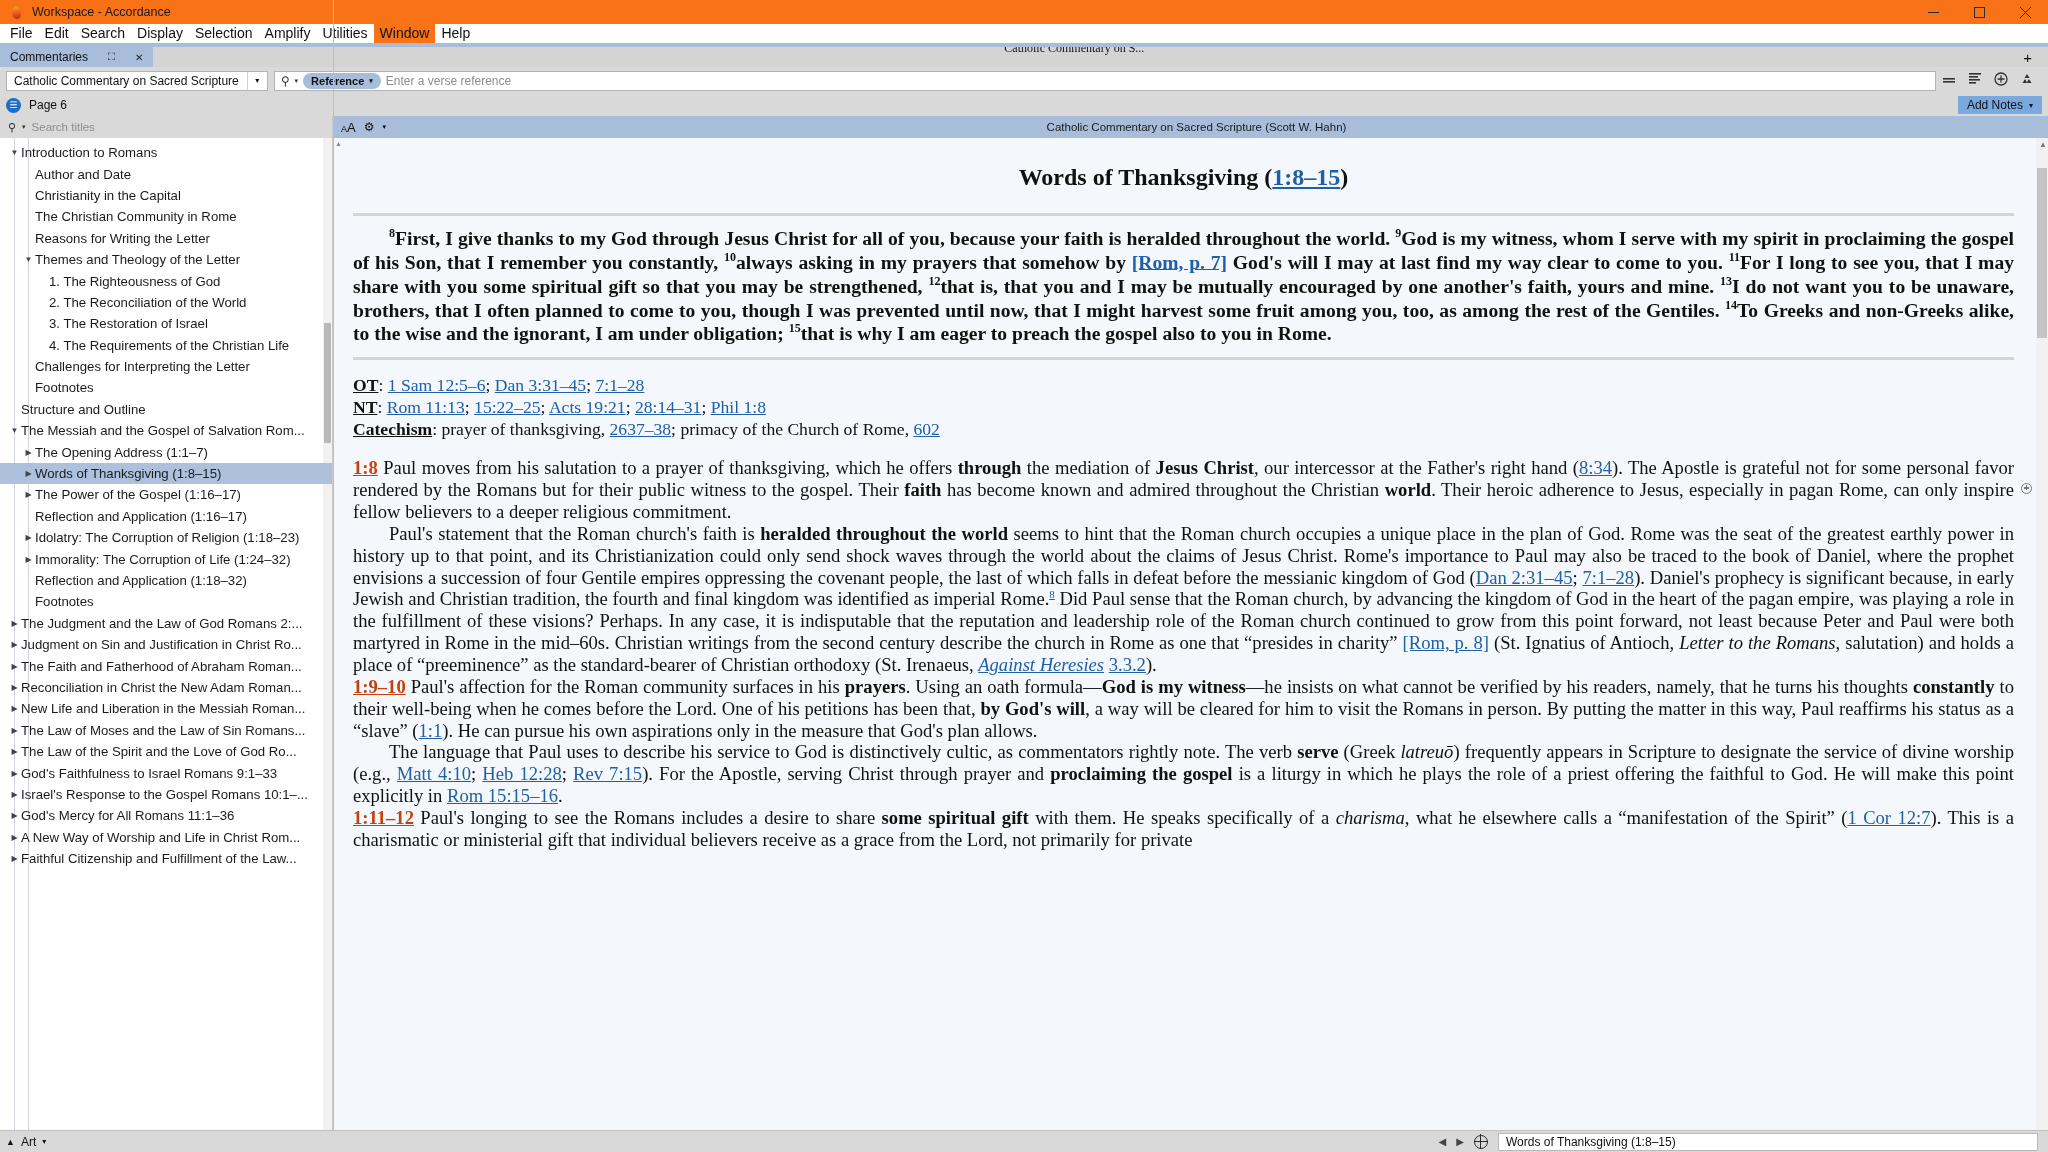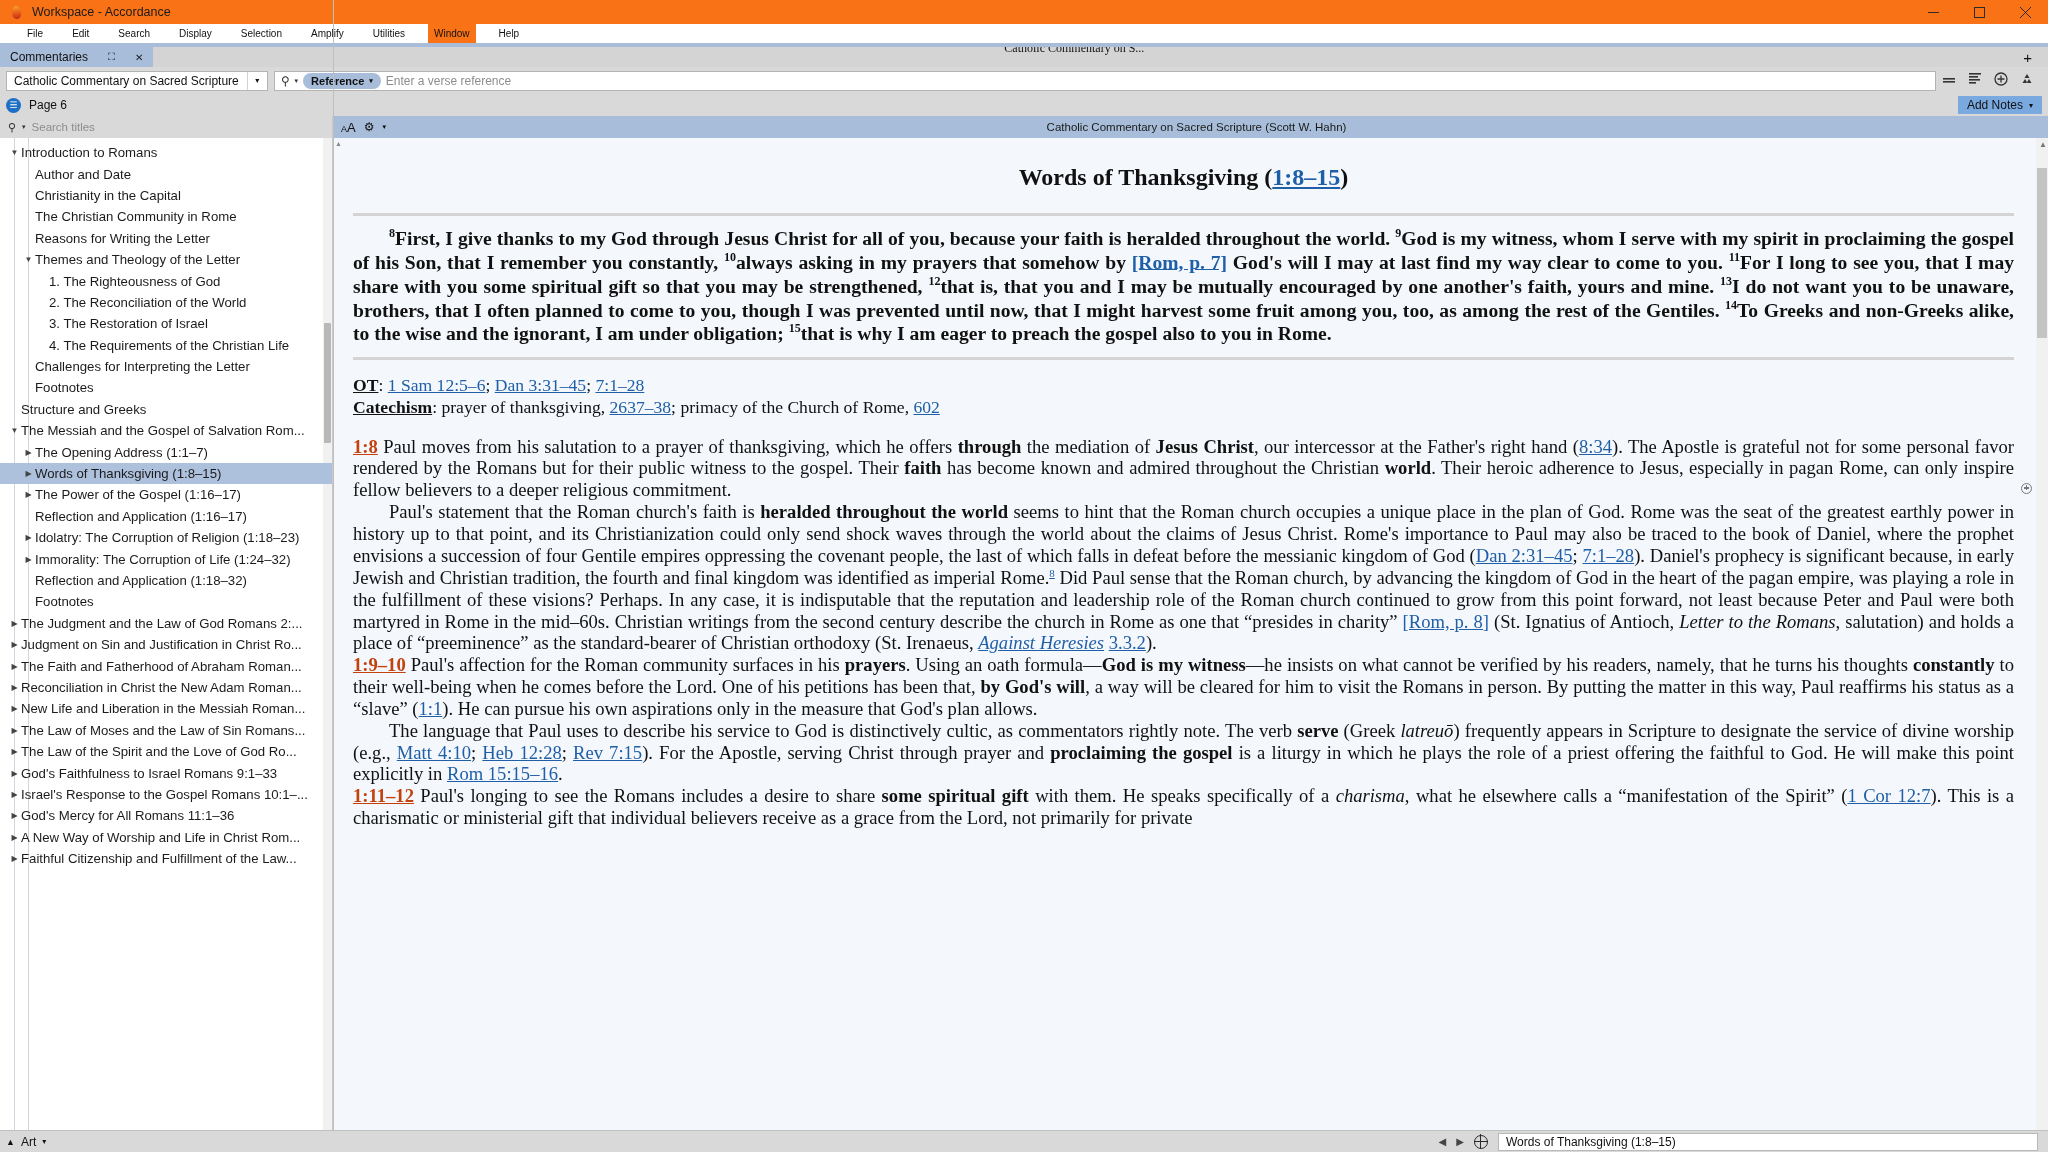--- a/index.html
+++ b/index.html
@@ -35,21 +35,21 @@
     color: #2b2b2b;
   }
   .winbtn svg { display:block; }
 
   
   .menubar {
     height: 19px; background: #ffffff; display: flex;
     align-items: center; padding-left: 4px;
   }
   .menuitem {
-    font-size: 10px; color: #111; padding: 2px 6px; line-height: 15px; margin-left: 17px;
+    font-size: 14px; color: #111; padding: 2px 6px; line-height: 15px;
   }
   .menuitem.active { background: #f97316; }
 
   
   .tabstrip {
     height: 24px; background: #a8bdd9;
     display: flex; align-items: flex-end;
   }
   .tab {
     height: 20px; display: flex; align-items: center;
@@ -419,21 +419,21 @@
         <div class="tnode d1">
           <span class="tw"></span>
           <span class="tlabel">Challenges for Interpreting the Letter</span>
         </div>
         <div class="tnode d1">
           <span class="tw"></span>
           <span class="tlabel">Footnotes</span>
         </div>
         <div class="tnode d0">
           <span class="tw"></span>
-          <span class="tlabel">Structure and Greeks</span>
+          <span class="tlabel">Structure and Outline</span>
         </div>
         <div class="tnode d0">
           <span class="tw">▼</span>
           <span class="tlabel">The Messiah and the Gospel of Salvation Rom...</span>
         </div>
         <div class="tnode d1">
           <span class="tw">▶</span>
           <span class="tlabel">The Opening Address (1:1–7)</span>
         </div>
         <div class="tnode d1 sel">
@@ -534,20 +534,21 @@
         <div class="doc-title">
           <span>Words of Thanksgiving (</span><a href="#">1:8–15</a><span>)</span>
         </div>
 
         <div class="rule"></div>
         <div class="scripture" id="scripture"><sup>8</sup><span>First, I give thanks to my God through Jesus Christ for all of you, because your faith is heralded throughout the world. </span><sup>9</sup><span>God is my witness, whom I serve with my spirit in proclaiming the gospel of his Son, that I remember you constantly, </span><sup>10</sup><span>always asking in my prayers that somehow by </span><a href="#">[Rom, p. 7]</a><span> God's will I may at last find my way clear to come to you. </span><sup>11</sup><span>For I long to see you, that I may share with you some spiritual gift so that you may be strengthened, </span><sup>12</sup><span>that is, that you and I may be mutually encouraged by one another's faith, yours and mine. </span><sup>13</sup><span>I do not want you to be unaware, brothers, that I often planned to come to you, though I was prevented until now, that I might harvest some fruit among you, too, as among the rest of the Gentiles. </span><sup>14</sup><span>To Greeks and non-Greeks alike, to the wise and the ignorant, I am under obligation; </span><sup>15</sup><span>that is why I am eager to preach the gospel also to you in Rome.</span></div>
         <div class="rule bot"></div>
 
         <div class="xref-block" id="xrefs">
             <div class="xref"><b>OT</b><span>: </span><a href="#">1 Sam 12:5–6</a><span>; </span><a href="#">Dan 3:31–45</a><span>; </span><a href="#">7:1–28</a></div>
+            <div class="xref"><b>NT</b><span>: </span><a href="#">Rom 11:13</a><span>; </span><a href="#">15:22–25</a><span>; </span><a href="#">Acts 19:21</a><span>; </span><a href="#">28:14–31</a><span>; </span><a href="#">Phil 1:8</a></div>
             <div class="xref"><b>Catechism</b><span>: </span><span>prayer of thanksgiving, </span><a href="#">2637–38</a><span>; primacy of the Church of Rome, </span><a href="#">602</a></div>
           </div>
 
         <div class="body-p" id="p1"><span class="vnum">1:8</span><span>  Paul moves from his salutation to a prayer of thanksgiving, which he offers </span><b>through</b><span> the mediation of </span><b>Jesus Christ</b><span>, our intercessor at the Father's right hand (</span><a href="#">8:34</a><span>). The Apostle is grateful not for some personal favor rendered by the Romans but for their public witness to the gospel. Their </span><b>faith</b><span> has become known and admired throughout the Christian </span><b>world</b><span>. Their heroic adherence to Jesus, especially in pagan Rome, can only inspire fellow believers to a deeper religious commitment.</span></div>
         <div class="body-p ind" id="p2"><span>Paul's statement that the Roman church's faith is </span><b>heralded throughout the world</b><span> seems to hint that the Roman church occupies a unique place in the plan of God. Rome was the seat of the greatest earthly power in history up to that point, and its Christianization could only send shock waves through the world about the claims of Jesus Christ. Rome's importance to Paul may also be traced to the book of Daniel, where the prophet envisions a succession of four Gentile empires oppressing the covenant people, the last of which falls in defeat before the messianic kingdom of God (</span><a href="#">Dan 2:31–45</a><span>; </span><a href="#">7:1–28</a><span>). Daniel's prophecy is significant because, in early Jewish and Christian tradition, the fourth and final kingdom was identified as imperial Rome.</span><sup>8</sup><span> Did Paul sense that the Roman church, by advancing the kingdom of God in the heart of the pagan empire, was playing a role in the fulfillment of these visions? Perhaps. In any case, it is indisputable that the reputation and leadership role of the Roman church continued to grow from this point forward, not least because Peter and Paul were both martyred in Rome in the mid–60s. Christian writings from the second century describe the church in Rome as one that “presides in charity” </span><a href="#">[Rom, p. 8]</a><span> (St. Ignatius of Antioch, </span><i>Letter to the Romans</i><span>, salutation) and holds a place of “preeminence” as the standard-bearer of Christian orthodoxy (St. Irenaeus, </span><a href="#" style="font-style: italic;">Against Heresies</a><span> </span><a href="#">3.3.2</a><span>).</span></div>
         <div class="body-p" id="p3"><span class="vnum">1:9–10</span><span>  Paul's affection for the Roman community surfaces in his </span><b>prayers</b><span>. Using an oath formula—</span><b>God is my witness</b><span>—he insists on what cannot be verified by his readers, namely, that he turns his thoughts </span><b>constantly</b><span> to their well-being when he comes before the Lord. One of his petitions has been that, </span><b>by God's will</b><span>, a way will be cleared for him to visit the Romans in person. By putting the matter in this way, Paul reaffirms his status as a “slave” (</span><a href="#">1:1</a><span>). He can pursue his own aspirations only in the measure that God's plan allows.</span></div>
         <div class="body-p ind" id="p4"><span>The language that Paul uses to describe his service to God is distinctively cultic, as commentators rightly note. The verb </span><b>serve</b><span> (Greek </span><i>latreuō</i><span>) frequently appears in Scripture to designate the service of divine worship (e.g., </span><a href="#">Matt 4:10</a><span>; </span><a href="#">Heb 12:28</a><span>; </span><a href="#">Rev 7:15</a><span>). For the Apostle, serving Christ through prayer and </span><b>proclaiming the gospel</b><span> is a liturgy in which he plays the role of a priest offering the faithful to God. He will make this point explicitly in </span><a href="#">Rom 15:15–16</a><span>.</span></div>
         <div class="body-p" id="p5"><span class="vnum">1:11–12</span><span>  Paul's longing to see the Romans includes a desire to share </span><b>some spiritual gift</b><span> with them. He speaks specifically of a </span><i>charisma</i><span>, what he elsewhere calls a “manifestation of the Spirit” (</span><a href="#">1 Cor 12:7</a><span>). This is a charismatic or ministerial gift that individual believers receive as a grace from the Lord, not primarily for private</span></div>
 
         <div class="note-dot"></div>

